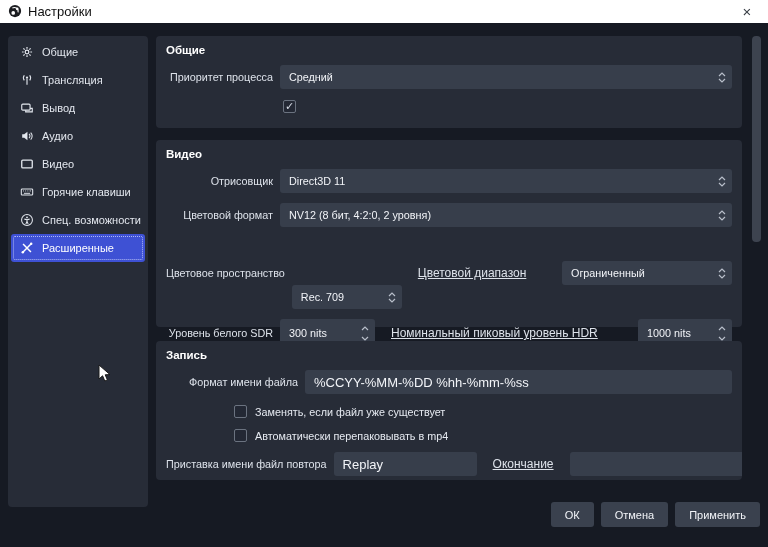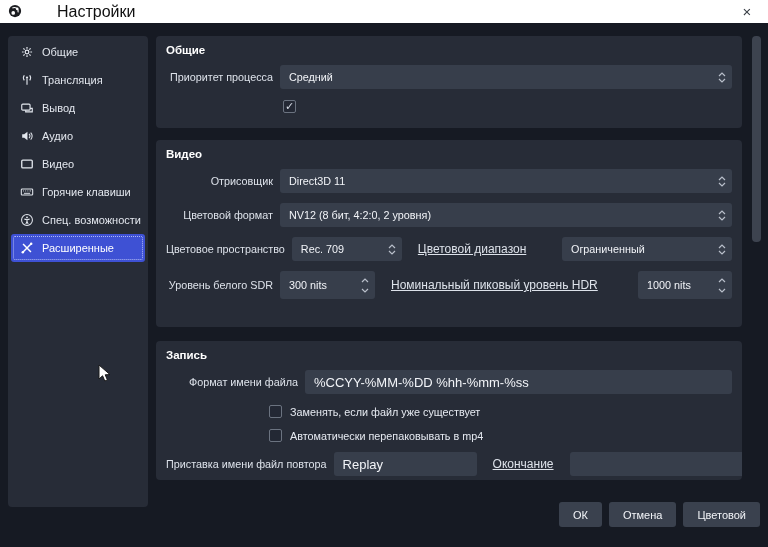--- a/index.html
+++ b/index.html
@@ -3,21 +3,21 @@
 <meta charset="utf-8">
 <style>
   * { margin:0; padding:0; box-sizing:border-box; }
   html,body { width:768px; height:547px; overflow:hidden; }
   body { font-family:"Liberation Sans", sans-serif; font-size:11px; }
   #app { position:relative; width:768px; height:547px; background:#161a23; }
 
   
   .titlebar { position:absolute; top:0; left:0; width:768px; height:23px;
     background:#ffffff; display:flex; align-items:center; padding:0 8px; gap:6px; }
-  .titlebar .title { font-size:16px; color:#101010;margin-left:29px; }
+  .titlebar .title { font-size:13px; color:#101010; }
   .titlebar .close { margin-left:auto; color:#3a3f46; font-size:15px; line-height:15px;
     width:26px; text-align:center; cursor:default; }
 
   
   .sidebar { position:absolute; left:8px; top:36px; width:140px; height:471px;
     background:#272c37; border-radius:4px; padding-top:2px; }
   .side-item { position:relative; height:28px; margin:0 3px; display:flex; align-items:center;
     gap:8px; padding-left:8px; border-radius:3px; color:#e3e7ee; white-space:nowrap; }
   .side-item .icn { width:15px; height:15px; flex:0 0 15px; display:flex; align-items:center; justify-content:center; }
   .side-item.selected { background:#3e51d4; color:#ffffff; }
@@ -44,21 +44,21 @@
   .grow { flex:1 1 auto; }
   .field .val { flex:1 1 auto; white-space:nowrap; overflow:hidden; }
   .spin { display:flex; flex-direction:column; align-items:center; gap:1px; margin-left:6px; }
   .spin.wide { gap:5px; }
   input.text-input { border:none; outline:none; background:#373e4b; border-radius:3px;
     height:24px; color:#f2f4f8; font-size:13px; padding:0 9px;
     font-family:"Liberation Sans", sans-serif; }
 
   .checkbox-row { display:flex; align-items:center; gap:8px; min-height:15px; margin-bottom:9px; }
   .indent-117 { margin-left:117px; }
-  .indent-139 { margin-left:103px; }
+  .indent-139 { margin-left:68px; }
   .checkbox { width:13px; height:13px; flex:0 0 13px; border:1px solid #6b7380;
     border-radius:2px; background:#232834; position:relative; }
   .checkbox.checked::after { content:"✓"; position:absolute; left:1px; top:-1px;
     color:#d6dbe4; font-size:11px; }
   .cb-label { color:#e6eaf1; font-size:10.8px; white-space:nowrap; }
 
   
   .scroll-thumb { position:absolute; right:7px; top:36px; width:9px; height:206px;
     background:#3d434f; border-radius:4px; }
 
@@ -212,21 +212,21 @@
               <path d="M1 4L4 1l3 3" stroke="#b9bfca" fill="none" stroke-width="1.2"></path>
             </svg>
           <svg width="8" height="5" viewBox="0 0 8 5">
               <path d="M1 1l3 3 3-3" stroke="#b9bfca" fill="none" stroke-width="1.2"></path>
             </svg>
         </span>
       </div>
     </div>
     <div class="form-row">
       <div class="form-label lbl-107">Цветовое пространство</div>
-      <div class="field" style="width:110px;">
+      <div class="field" style="width:110px;margin-top:48px;">
         <span class="val">Rec. 709</span>
         <span class="spin">
           <svg width="8" height="5" viewBox="0 0 8 5">
               <path d="M1 4L4 1l3 3" stroke="#b9bfca" fill="none" stroke-width="1.2"></path>
             </svg>
           <svg width="8" height="5" viewBox="0 0 8 5">
               <path d="M1 1l3 3 3-3" stroke="#b9bfca" fill="none" stroke-width="1.2"></path>
             </svg>
         </span>
       </div>
@@ -291,21 +291,21 @@
       <div class="mid-label">Окончание</div>
       <input class="text-input grow" type="text" value="" style="">
     </div>
   </div>
 
   <div class="scroll-thumb"></div>
 
   <div class="footer">
     <button class="btn">ОК</button>
     <button class="btn">Отмена</button>
-    <button class="btn">Цветовой</button>
+    <button class="btn">Применить</button>
   </div>
 
   <div class="cursor">
     <svg width="13" height="19" viewBox="0 0 13 19">
       <polygon points="1,1 1,15 4.6,11.8 6.8,17 9.4,15.9 7.2,10.8 12,10.6" fill="#ffffff" stroke="#1a1a1a" stroke-width="1"></polygon>
     </svg>
   </div>
 
 </div>
 

